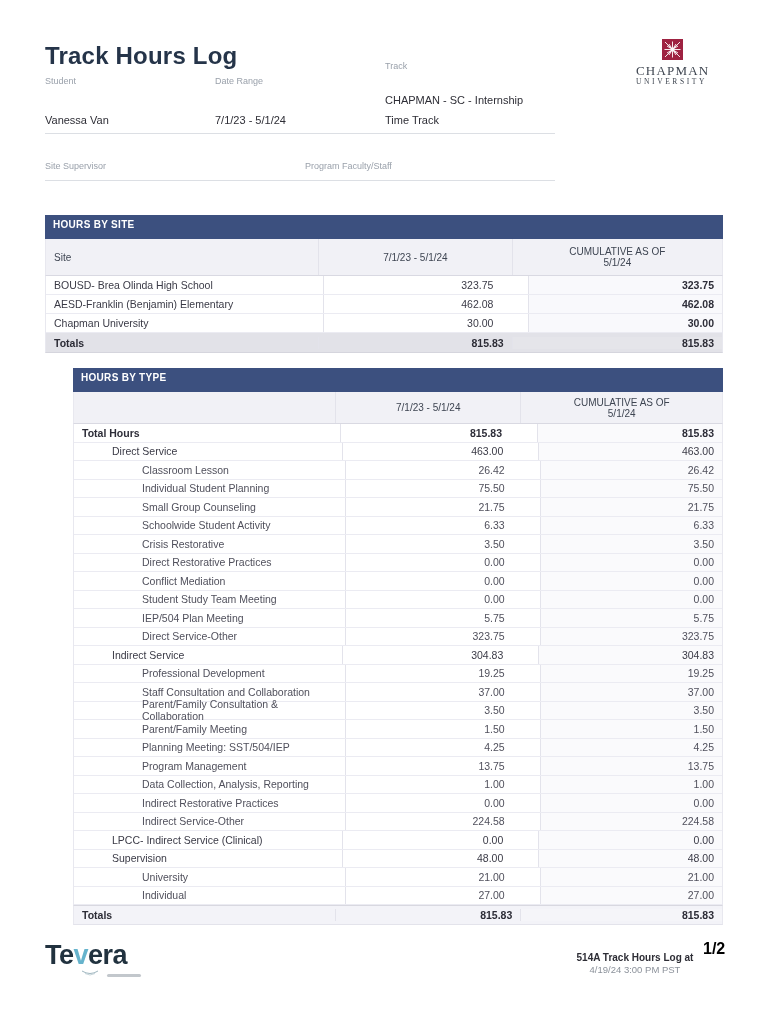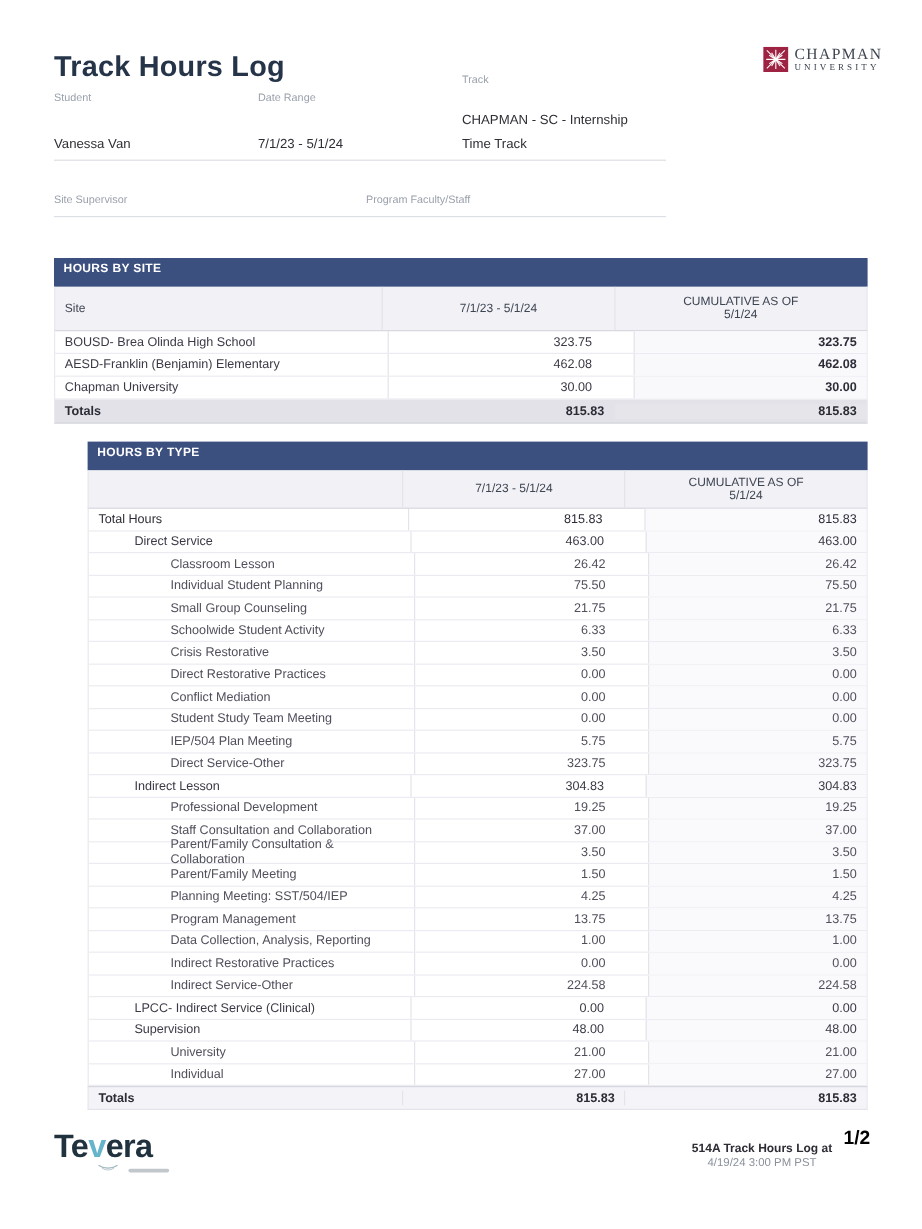--- a/index.html
+++ b/index.html
@@ -3,21 +3,21 @@
 <meta charset="utf-8">
 <style>
   * { margin:0; padding:0; box-sizing:border-box; }
   html,body { background:#ffffff; }
   body { font-family:"Liberation Sans", sans-serif; }
   .sheet { position:relative; width:768px; height:1024px; background:#fff; overflow:hidden; }
 
   .title { position:absolute; left:45px; top:42px; font-size:24px; font-weight:700; color:#253449; letter-spacing:.2px; }
 
   
-  .brand { position:absolute; left:636px; top:39px; display:flex; align-items:center; gap:5px; }
+  .brand { position:absolute; left:636px; top:39px; display:flex; align-items:center; gap:5px;flex-direction:column; }
   .brand-sq { width:21px; height:21px; display:block; }
   .brand-l1 { font-family:"Liberation Serif", serif; font-size:13px; letter-spacing:1.2px; color:#3f4651; line-height:12px; }
   .brand-l2 { font-family:"Liberation Serif", serif; font-size:7.5px; letter-spacing:2.6px; color:#3f4651; line-height:9px; }
 
   
   .info { position:absolute; left:45px; top:0; width:678px; height:200px; font-size:11px; color:#2e2e36; }
   .lbl { position:absolute; font-size:9px; color:#9aa1ab; }
   .val { position:absolute; font-size:11px; color:#2e2e36; }
   .rule { position:absolute; width:510px; border-top:1px solid #dcdfe4; }
 
@@ -32,21 +32,21 @@
   .c2 { width:194px; border-left:1px solid #e3e3eb; text-align:right; padding-right:8px; }
   .c3 { width:211px; border-left:1px solid #e3e3eb; text-align:right; padding-right:8px; }
   .tbody { border-left:1px solid #e8e8ef; border-right:1px solid #e8e8ef; }
   .trow { display:flex; align-items:center; border-bottom:1px solid #ebebf2; font-size:10.5px; color:#3a3a46; }
   #site-table .trow { height:19px; }
   #type-table .trow { height:18.5px; }
   #site-table .trow .c3 { background:#f9f9fc; font-weight:700; color:#2d2d38; }
   #type-table .trow .c3 { background:#fafafc; }
   .trow .c { height:100%; display:flex; align-items:center; }
   .trow .c2, .trow .c3 { justify-content:flex-end;margin-left:27px; }
-  .lvl0 { font-weight:400; color:#2d2d38; }
+  .lvl0 { font-weight:700; color:#2d2d38; }
   .lvl1 .c1 { padding-left:38px; }
   .lvl2 .c1 { padding-left:68px; }
   .lvl2 { color:#50505c; }
   .totals { display:flex; align-items:center; font-size:10.5px; font-weight:700; color:#2c2c36; border-left:1px solid #e8e8ef; border-right:1px solid #e8e8ef; }
   #site-table .totals { height:20px; background:#e2e2e8; border-bottom:1px solid #d5d5dd; }
   #site-table .totals .c3 { background:#e5e5ea; }
   #type-table .totals { height:19.5px; background:#f3f3f8; border-top:1px solid #d8d8e0; border-bottom:1px solid #e3e3eb; }
   #type-table .totals .c3 { background:#f5f5f9; }
 
   
@@ -199,21 +199,21 @@
           <div class="c c1">IEP/504 Plan Meeting</div>
           <div class="c c2">5.75</div>
           <div class="c c3">5.75</div>
         </div>
         <div class="trow lvl2">
           <div class="c c1">Direct Service-Other</div>
           <div class="c c2">323.75</div>
           <div class="c c3">323.75</div>
         </div>
         <div class="trow lvl1">
-          <div class="c c1">Indirect Lesson</div>
+          <div class="c c1">Indirect Service</div>
           <div class="c c2">304.83</div>
           <div class="c c3">304.83</div>
         </div>
         <div class="trow lvl2">
           <div class="c c1">Professional Development</div>
           <div class="c c2">19.25</div>
           <div class="c c3">19.25</div>
         </div>
         <div class="trow lvl2">
           <div class="c c1">Staff Consultation and Collaboration</div>

